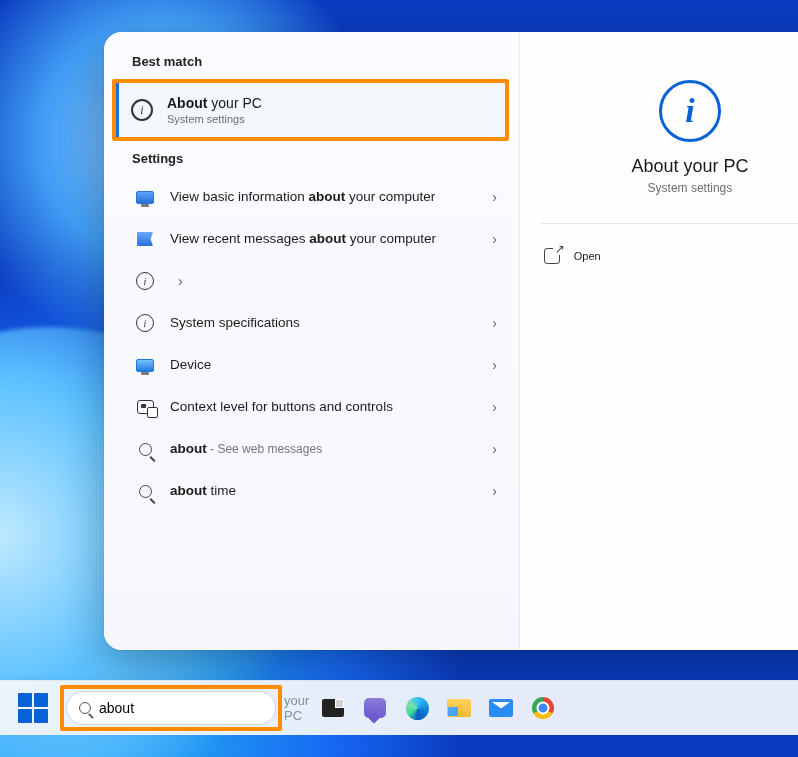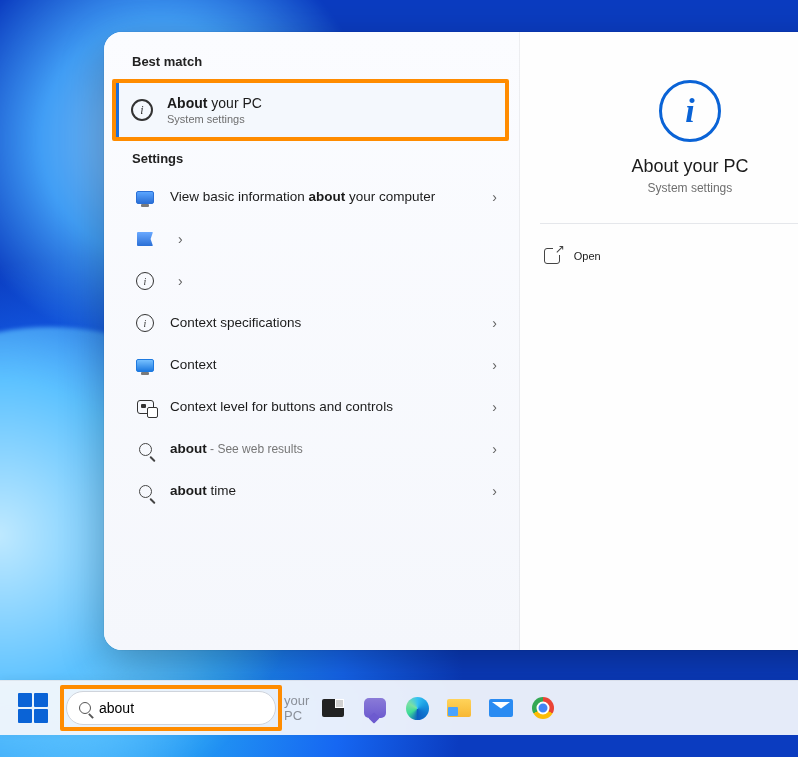--- a/index.html
+++ b/index.html
@@ -227,60 +227,61 @@
           <span class="monitor"></span>
         </span>
       <span class="text"><span>View basic information </span><b>about</b><span> your computer</span></span>
       <span class="chev">›</span>
     </div>
 
     <div class="item">
       <span class="icon">
           <span class="flag"></span>
         </span>
+      <span class="text"><span>View recent messages </span><b>about</b><span> your computer</span></span>
       <span class="chev">›</span>
     </div>
 
     <div class="item">
       <span class="icon">
           <span class="circle-i">i</span>
         </span>
       <span class="chev">›</span>
     </div>
 
     <div class="item">
       <span class="icon">
           <span class="circle-i">i</span>
         </span>
-      <span class="text">Context specifications</span>
+      <span class="text">System specifications</span>
       <span class="chev">›</span>
     </div>
 
     <div class="item">
       <span class="icon">
           <span class="sys-ico"></span>
         </span>
-      <span class="text">Context</span>
+      <span class="text">Device</span>
       <span class="chev">›</span>
     </div>
 
     <div class="item">
       <span class="icon">
           <span class="btns-ico"></span>
         </span>
       <span class="text">Context level for buttons and controls</span>
       <span class="chev">›</span>
     </div>
 
 
     <div class="item">
       <span class="icon">
           <span class="mag"></span>
         </span>
-      <span class="text"><b>about</b><span></span><span class="subtext"> - See web results</span></span>
+      <span class="text"><b>about</b><span></span><span class="subtext"> - See web messages</span></span>
       <span class="chev">›</span>
     </div>
 
     <div class="item">
       <span class="icon">
           <span class="mag"></span>
         </span>
       <span class="text"><b>about</b><span> time</span></span>
       <span class="chev">›</span>
     </div>

